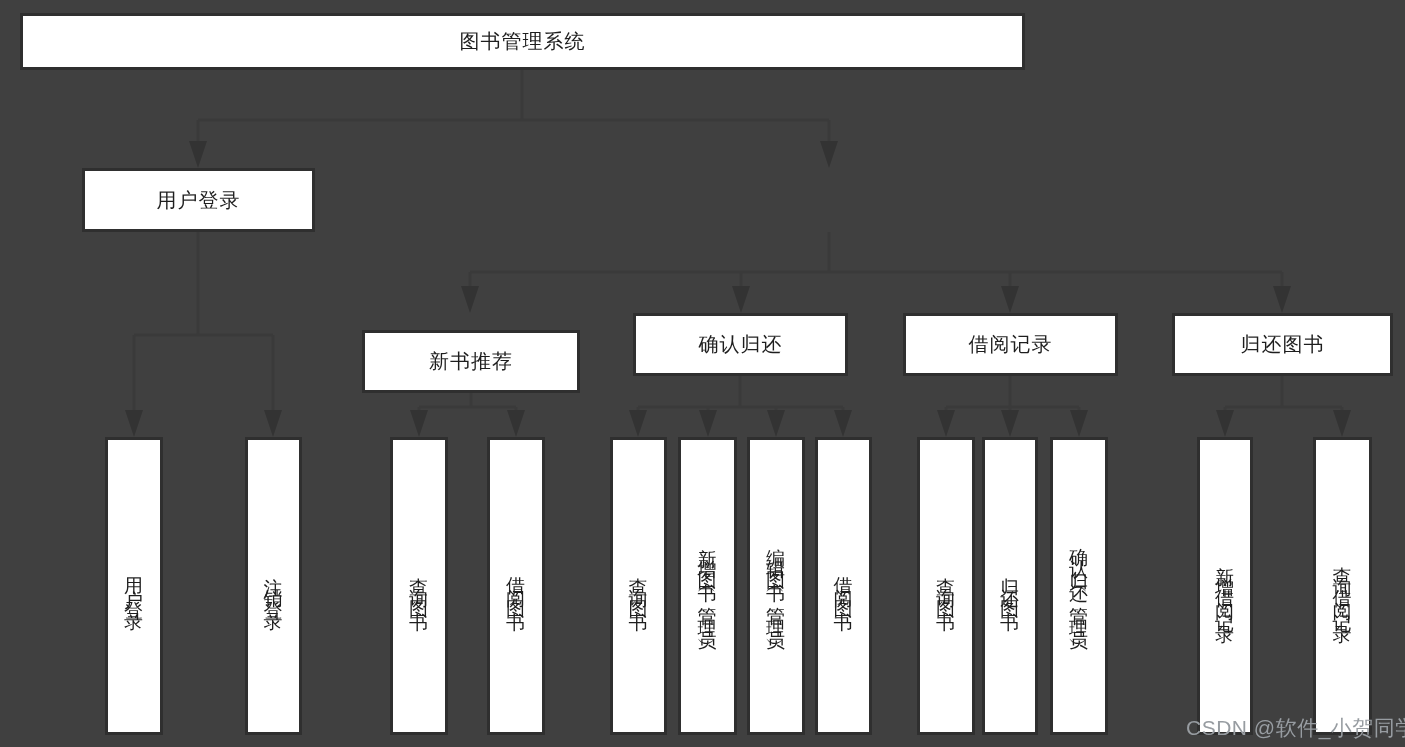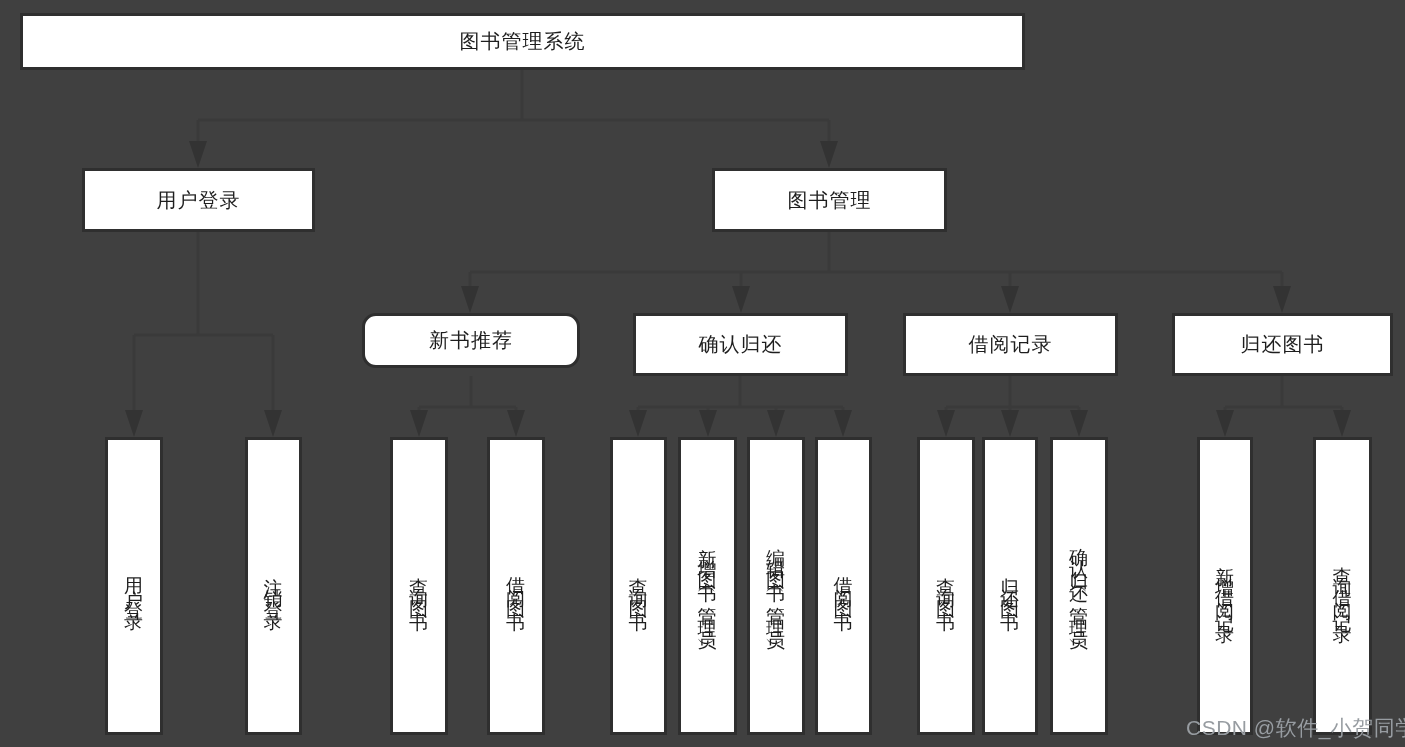--- a/index.html
+++ b/index.html
@@ -91,23 +91,22 @@
       <polygon points="1001,410 1019,410 1010,437"></polygon>
       <polygon points="1070,410 1088,410 1079,437"></polygon>
       <polygon points="1216,410 1234,410 1225,437"></polygon>
       <polygon points="1333,410 1351,410 1342,437"></polygon>
     </g>
   </svg>
 
   <div class="node h" style="left:20px; top:13px; width:1005px; height:57px;">图书管理系统</div>
 
   <div class="node h" style="left:82px; top:168px; width:233px; height:64px;">用户登录</div>
-  <div class="node h" style="left:712px; top:168px; width:235px; height:64px;">图书管理</div>
 
-  <div class="node h" style="left:362px; top:313px; width:218px; height:55px;border-radius:14px;">新书推荐</div>
+  <div class="node h" style="left:362px; top:330px; width:218px; height:63px;">新书推荐</div>
   <div class="node h" style="left:633px; top:313px; width:215px; height:63px;">确认归还</div>
   <div class="node h" style="left:903px; top:313px; width:215px; height:63px;">借阅记录</div>
   <div class="node h" style="left:1172px; top:313px; width:221px; height:63px;">归还图书</div>
 
   <div class="node v" style="left:105px; top:437px; width:58px; height:298px;">用户登录</div>
   <div class="node v" style="left:245px; top:437px; width:57px; height:298px;">注销登录</div>
 
   <div class="node v" style="left:390px; top:437px; width:58px; height:298px;">查询图书</div>
   <div class="node v" style="left:487px; top:437px; width:58px; height:298px;">借阅图书</div>
 

